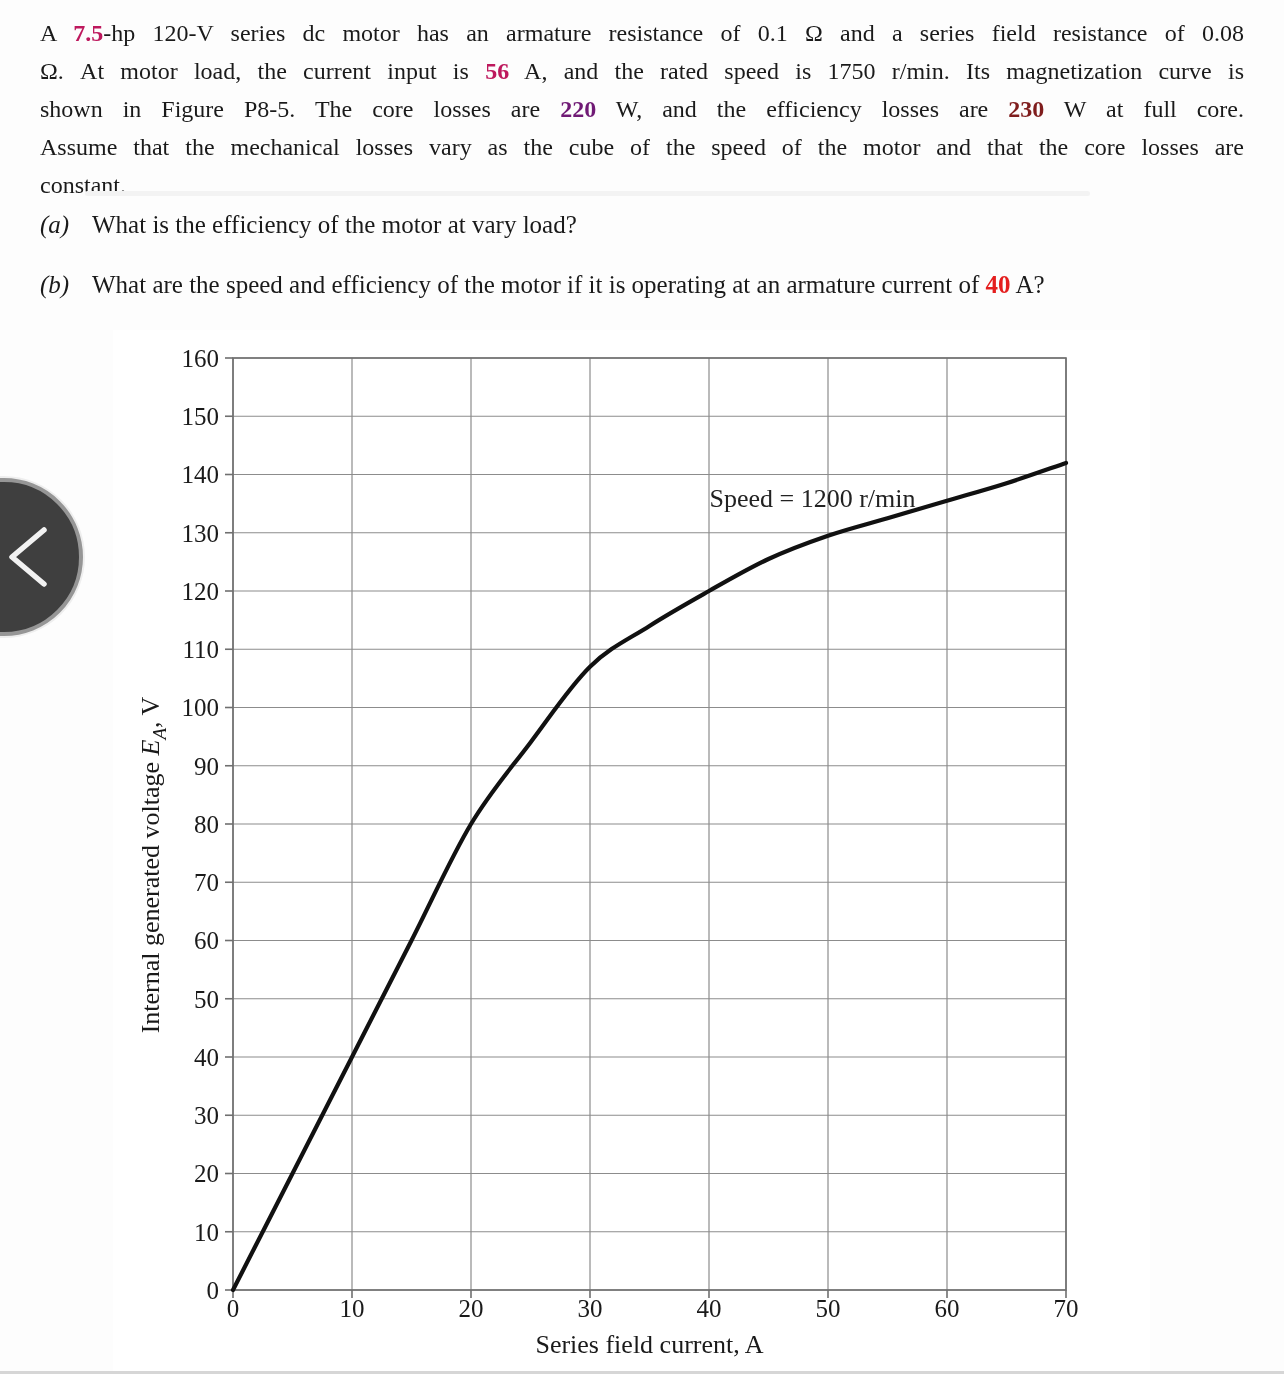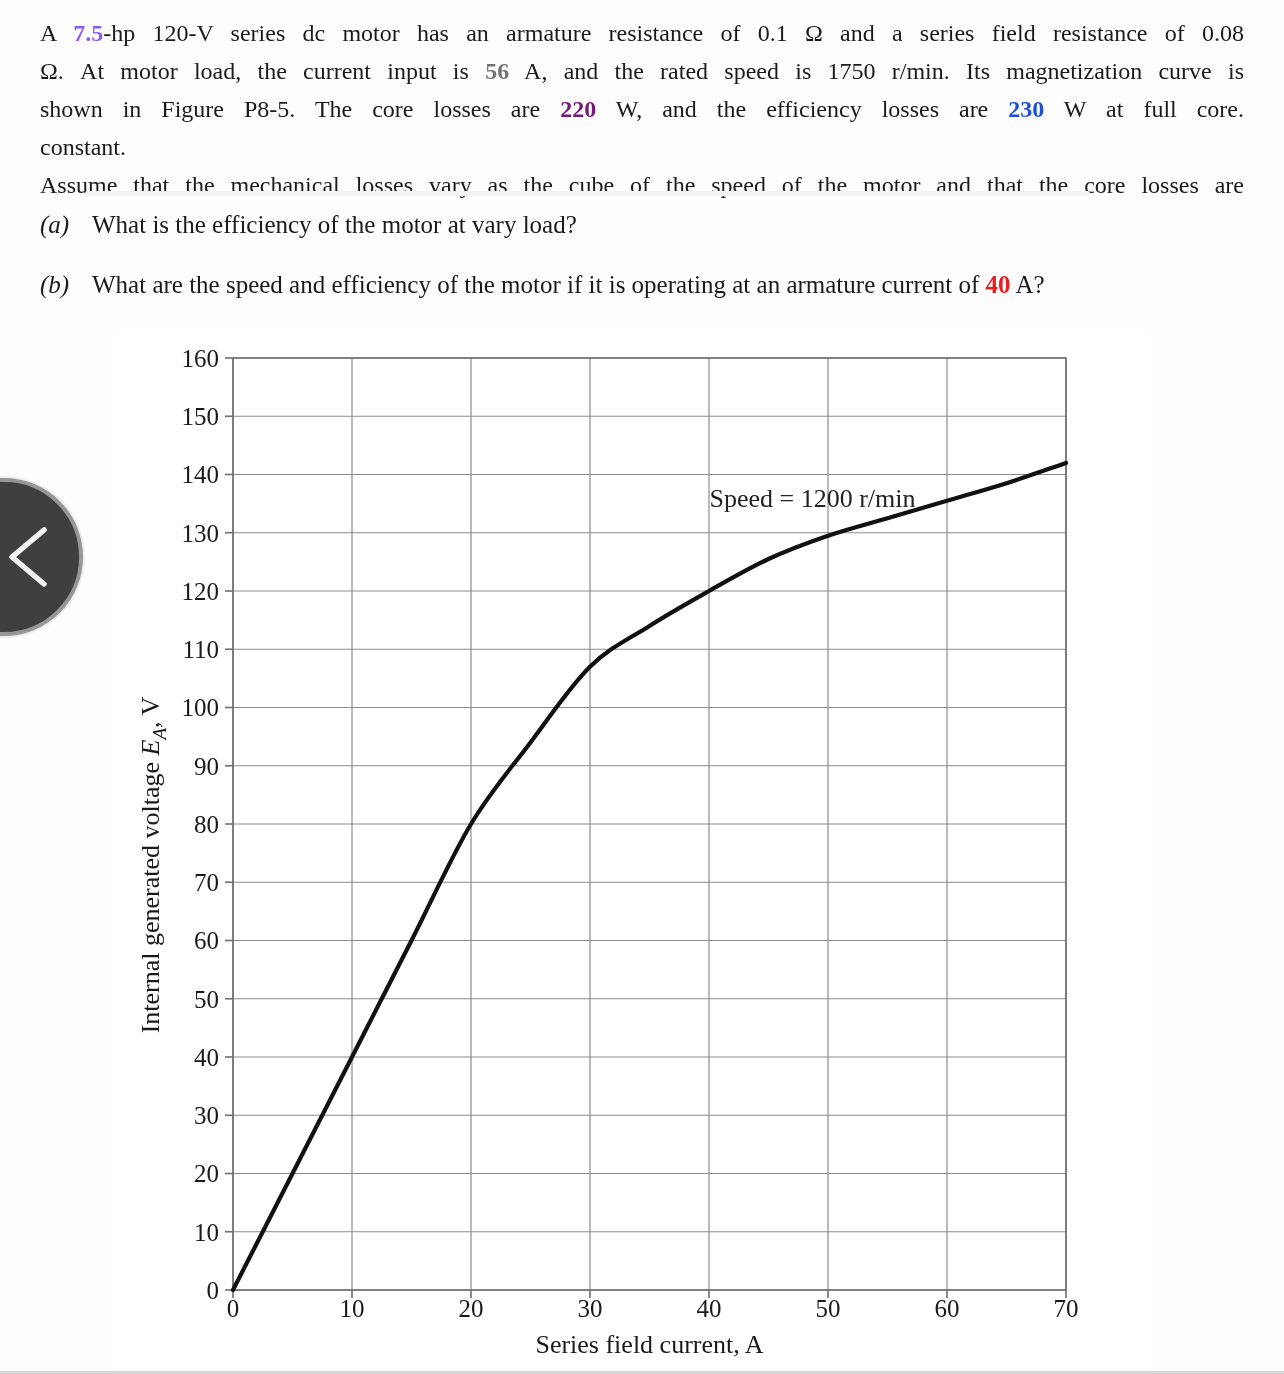--- a/index.html
+++ b/index.html
@@ -30,25 +30,25 @@
     box-shadow:0 0 0 2px rgba(0,0,0,0.06);
   }
   .nav-button svg{position:absolute;left:0;top:0;}
   
   .bottom-strip{position:absolute;left:0;top:1371px;width:1284px;height:3px;background:#d6d6d6;}
 </style>
 </head>
 <body>
 
 <div class="problem">
-  <div class="jline"><span>A </span><span class="red" style="color: #8b5cf6;">7.5</span><span>-hp 120-V series dc motor has an armature resistance of 0.1 Ω and a series field resistance of 0.08</span></div>
-  <div class="jline"><span>Ω. At motor load, the current input is </span><span class="red" style="color: #737373;">56</span><span> A, and the rated speed is 1750 r/min. Its magnetization curve is</span></div>
-  <div class="jline"><span>shown in Figure P8-5. The core losses are </span><span class="red" style="color: #701a75;">220</span><span> W, and the efficiency losses are </span><span class="red" style="color: #1d4ed8;">230</span><span> W at full core.</span></div>
+  <div class="jline"><span>A </span><span class="red" style="color: #be185d;">7.5</span><span>-hp 120-V series dc motor has an armature resistance of 0.1 Ω and a series field resistance of 0.08</span></div>
+  <div class="jline"><span>Ω. At motor load, the current input is </span><span class="red" style="color: #be185d;">56</span><span> A, and the rated speed is 1750 r/min. Its magnetization curve is</span></div>
+  <div class="jline"><span>shown in Figure P8-5. The core losses are </span><span class="red" style="color: #701a75;">220</span><span> W, and the efficiency losses are </span><span class="red" style="color: #7f1d1d;">230</span><span> W at full core.</span></div>
+  <div class="jline"><span>Assume that the mechanical losses vary as the cube of the speed of the motor and that the core losses are</span></div>
   <div class="jline last"><span>constant.</span></div>
-  <div class="jline"><span>Assume that the mechanical losses vary as the cube of the speed of the motor and that the core losses are</span></div>
 </div>
 
 <div class="band"></div>
 
 <div class="qline q-a"><span class="qlabel">(a)</span><span>What is the efficiency of the motor at vary load?</span></div>
 <div class="qline q-b"><span class="qlabel">(b)</span><span>What are the speed and efficiency of the motor if it is operating at an armature current of </span><span class="red" style="color: rgb(228, 30, 30);">40</span><span> A?</span></div>
 
 <div class="figure-panel">
   <svg id="chart-svg" width="1037" height="1044" viewBox="0 0 1037 1044" xmlns="http://www.w3.org/2000/svg">
       <line x1="120" y1="960" x2="953" y2="960" stroke="#8c8c8c" stroke-width="1.2"></line>

